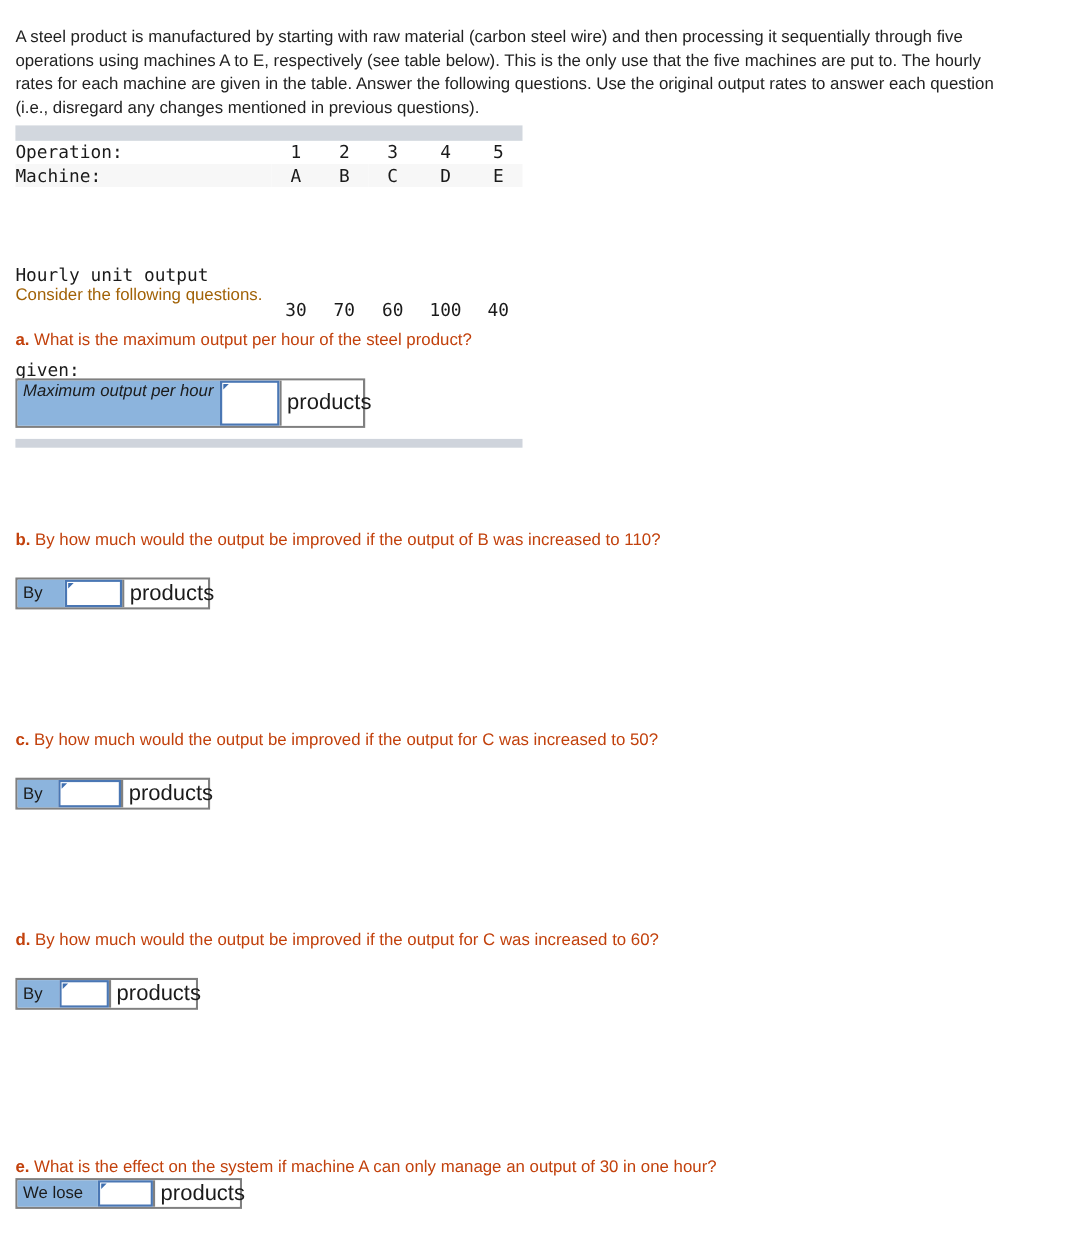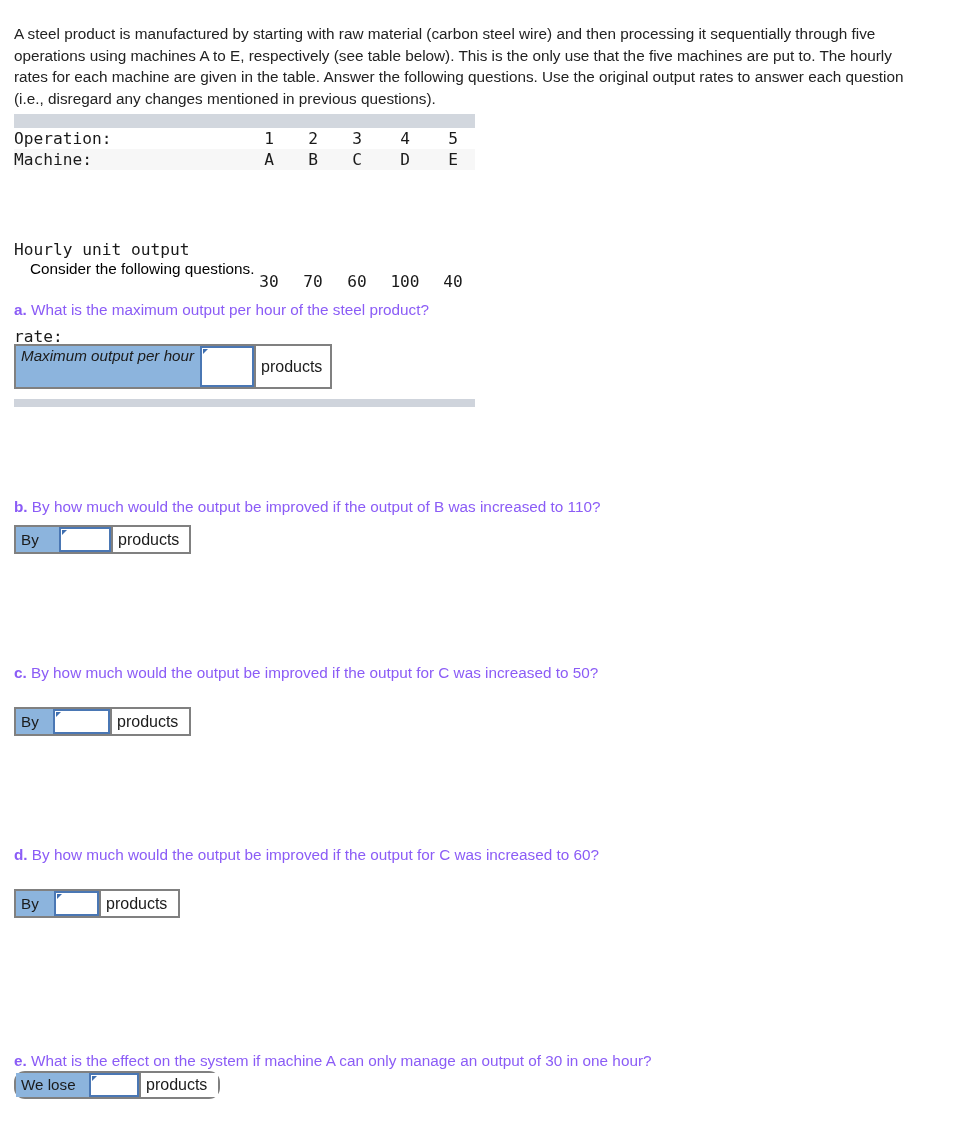--- a/index.html
+++ b/index.html
@@ -71,31 +71,31 @@
   td.rates-val.wide { width: 52px; }
   tr.rate-row td { padding-top: 3px; padding-bottom: 4px; }
   .label-two-line { line-height: 21px; margin-top: 24px; }
 
   
   .q {
     position: absolute;
     left: 14px;
     font-size: 15.3px;
     line-height: 21px;
-    color: #8b5cf6;
+    color: #c2410c;
     white-space: nowrap;
   }
   .q b { font-weight: bold; }
 
   .lead {
     position: absolute;
-    left: 30px;
+    left: 14px;
     font-size: 15.3px;
     line-height: 21px;
-    color: #000000;
+    color: #a16207;
   }
 
   
   .ans {
     position: absolute;
     left: 14px;
     display: flex;
     align-items: stretch;
     border: 2px solid #808080;
     background: #ffffff;
@@ -141,21 +141,21 @@
     background: transparent;
     font-family: "Liberation Sans", sans-serif;
     font-size: 15px;
     padding: 0 3px;
     box-sizing: border-box;
     color: #111;
   }
   .ans .cell-unit {
     background: #ffffff;
     color: #1b1b1b;
-    font-size: 16px;
+    font-size: 20px;
     display: flex;
     align-items: center;
     padding: 0 4px 0 5px;
     border-left: 2px solid #808080;
     box-sizing: border-box;
     white-space: nowrap;
   }
 
   
   #ans-a { top: 344px; height: 45px; }
@@ -171,21 +171,21 @@
   #ans-c { top: 707px; height: 29px; }
   #ans-c .cell-label { width: 37px; }
   #ans-c .cell-input { width: 57px; }
   #ans-c .cell-unit  { width: 79px; }
 
   #ans-d { top: 889px; height: 29px; }
   #ans-d .cell-label { width: 38px; }
   #ans-d .cell-input { width: 45px; }
   #ans-d .cell-unit  { width: 79px; }
 
-  #ans-e { top: 1071px; height: 28px; border-radius: 11px; }
+  #ans-e { top: 1071px; height: 28px; }
   #ans-e .cell-label { width: 73px; }
   #ans-e .cell-input { width: 50px; }
   #ans-e .cell-unit  { width: 79px; }
 </style>
 </head>
 <body>
 
 <p class="intro">A steel product is manufactured by starting with raw material (carbon steel wire) and then processing it sequentially through five operations using machines A to E, respectively (see table below). This is the only use that the five machines are put to. The hourly rates for each machine are given in the table. Answer the following questions. Use the original output rates to answer each question (i.e., disregard any changes mentioned in previous questions).</p>
 
 <div class="rates-wrap">
@@ -204,21 +204,21 @@
         <td class="rates-label">Machine:</td>
         <td class="rates-val">A</td>
         <td class="rates-val">B</td>
         <td class="rates-val">C</td>
         <td class="rates-val wide">D</td>
         <td class="rates-val">E</td>
       </tr>
       <tr class="rate-row">
         <td class="rates-label">
           <div class="label-two-line">Hourly unit output</div>
-          <div class="label-two-line">rate:</div>
+          <div class="label-two-line">given:</div>
         </td>
         <td class="rates-val">30</td>
         <td class="rates-val">70</td>
         <td class="rates-val">60</td>
         <td class="rates-val wide">100</td>
         <td class="rates-val">40</td>
       </tr>
     </tbody>
   </table>
   <div class="rates-band-bottom"></div>
@@ -232,21 +232,21 @@
 </div>
 <div class="ans" id="ans-a">
   <div class="cell-label two-line">Maximum output per hour</div>
   <div class="cell-input">
     <span class="corner"></span>
     <input type="text" value="" style="">
   </div>
   <div class="cell-unit">products</div>
 </div>
 
-<div class="q" style="top:496px">
+<div class="q" style="top:480px">
   <b>b. </b>
   <span>By how much would the output be improved if the output of B was increased to 110?</span>
 </div>
 <div class="ans" id="ans-b">
   <div class="cell-label">By</div>
   <div class="cell-input">
     <span class="corner"></span>
     <input type="text" value="" style="">
   </div>
   <div class="cell-unit">products</div>

